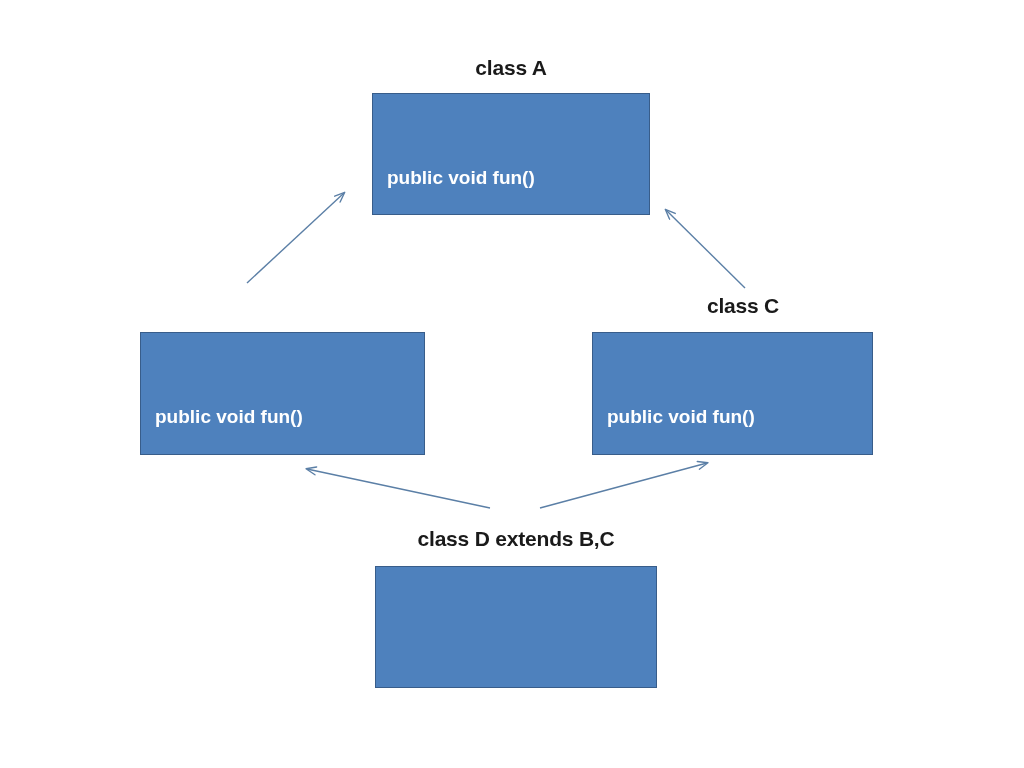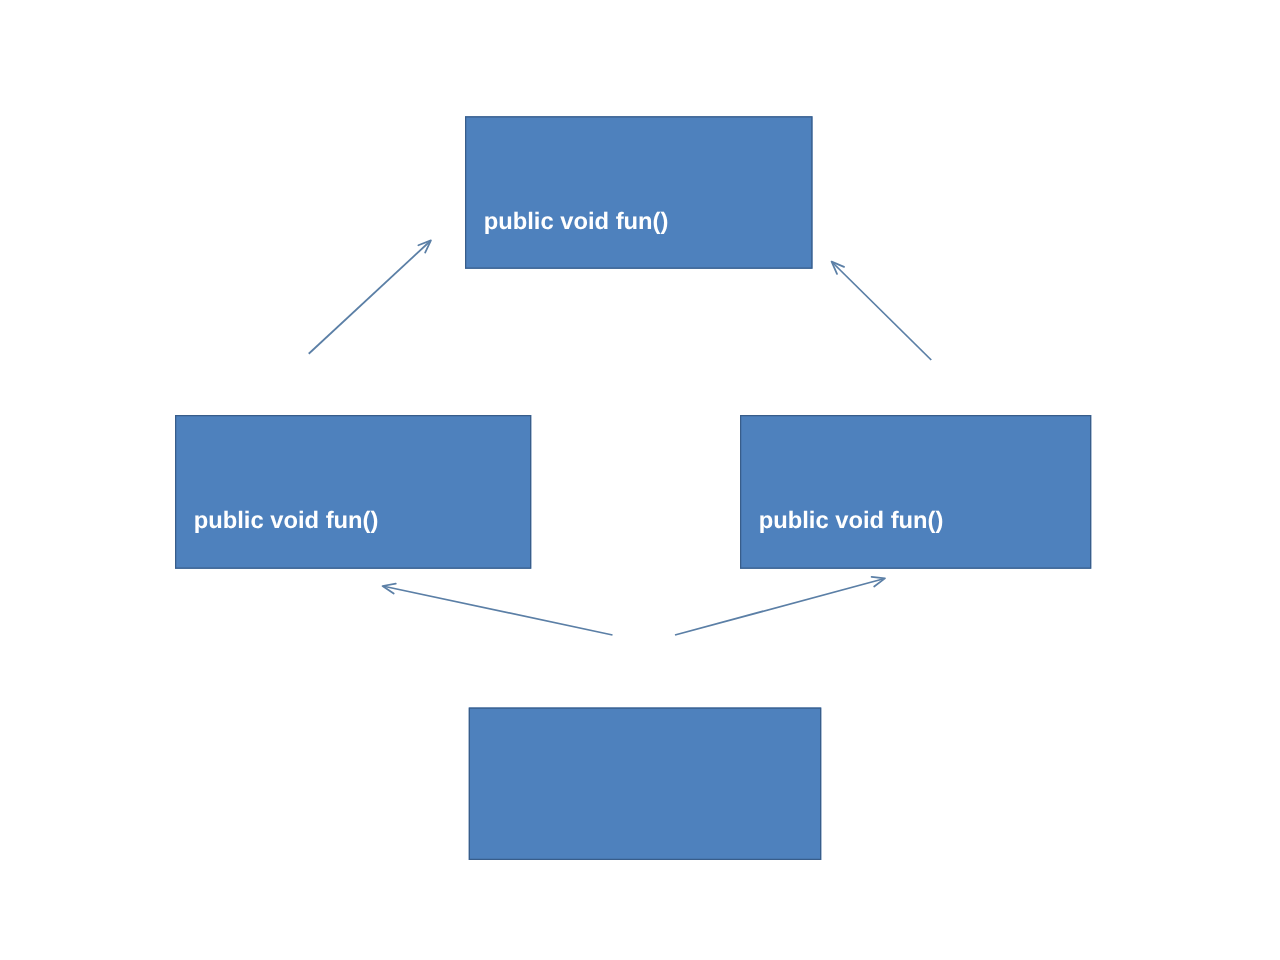--- a/index.html
+++ b/index.html
@@ -70,44 +70,47 @@
       <marker id="ah" markerWidth="13" markerHeight="13" refX="10" refY="5" orient="auto" markerUnits="userSpaceOnUse">
         <path d="M1,1 L11,5 L1,9" fill="none" stroke="#5B7FA6" stroke-width="1.4" stroke-linecap="round" stroke-linejoin="round"></path>
       </marker>
     </defs>
     <line x1="247" y1="283" x2="344" y2="193" stroke="#5B7FA6" stroke-width="1.4" marker-end="url(#ah)"></line>
     <line x1="745" y1="288" x2="666" y2="210" stroke="#5B7FA6" stroke-width="1.4" marker-end="url(#ah)"></line>
     <line x1="490" y1="508" x2="307" y2="469" stroke="#5B7FA6" stroke-width="1.4" marker-end="url(#ah)"></line>
     <line x1="540" y1="508" x2="707" y2="463" stroke="#5B7FA6" stroke-width="1.4" marker-end="url(#ah)"></line>
   </svg>
 
+  <div class="class-label" style="left:372px; top:56px; width:278px;">class A</div>
   <div class="class-box" style="left:372px; top:93px; width:278px; height:122px;">
     <div class="code-body">
       <div class="code-line indent-0">public void fun()</div>
       <div class="code-line indent-0">{</div>
       <div class="code-line indent-2">//code for Fun in A</div>
       <div class="code-line indent-0">}</div>
     </div>
   </div>
 
   <div class="class-box" style="left:140px; top:332px; width:285px; height:123px;">
     <div class="code-body">
       <div class="code-line indent-0">public void fun()</div>
       <div class="code-line indent-0">{</div>
       <div class="code-line indent-1">//code for Fun in B</div>
       <div class="code-line indent-0">}</div>
     </div>
   </div>
 
+  <div class="class-label" style="left:630px; top:294px; width:226px;">class C</div>
   <div class="class-box" style="left:592px; top:332px; width:281px; height:123px;">
     <div class="code-body">
       <div class="code-line indent-0">public void fun()</div>
       <div class="code-line indent-0">{</div>
       <div class="code-line indent-2">//code for Fun in C</div>
       <div class="code-line indent-0">}</div>
     </div>
   </div>
 
+  <div class="class-label" style="left:375px; top:527px; width:282px;">class D extends B,C</div>
   <div class="class-box" style="left:375px; top:566px; width:282px; height:122px;">
     <div class="code-body"></div>
   </div>
 
 </div>
 
 </body></html>

